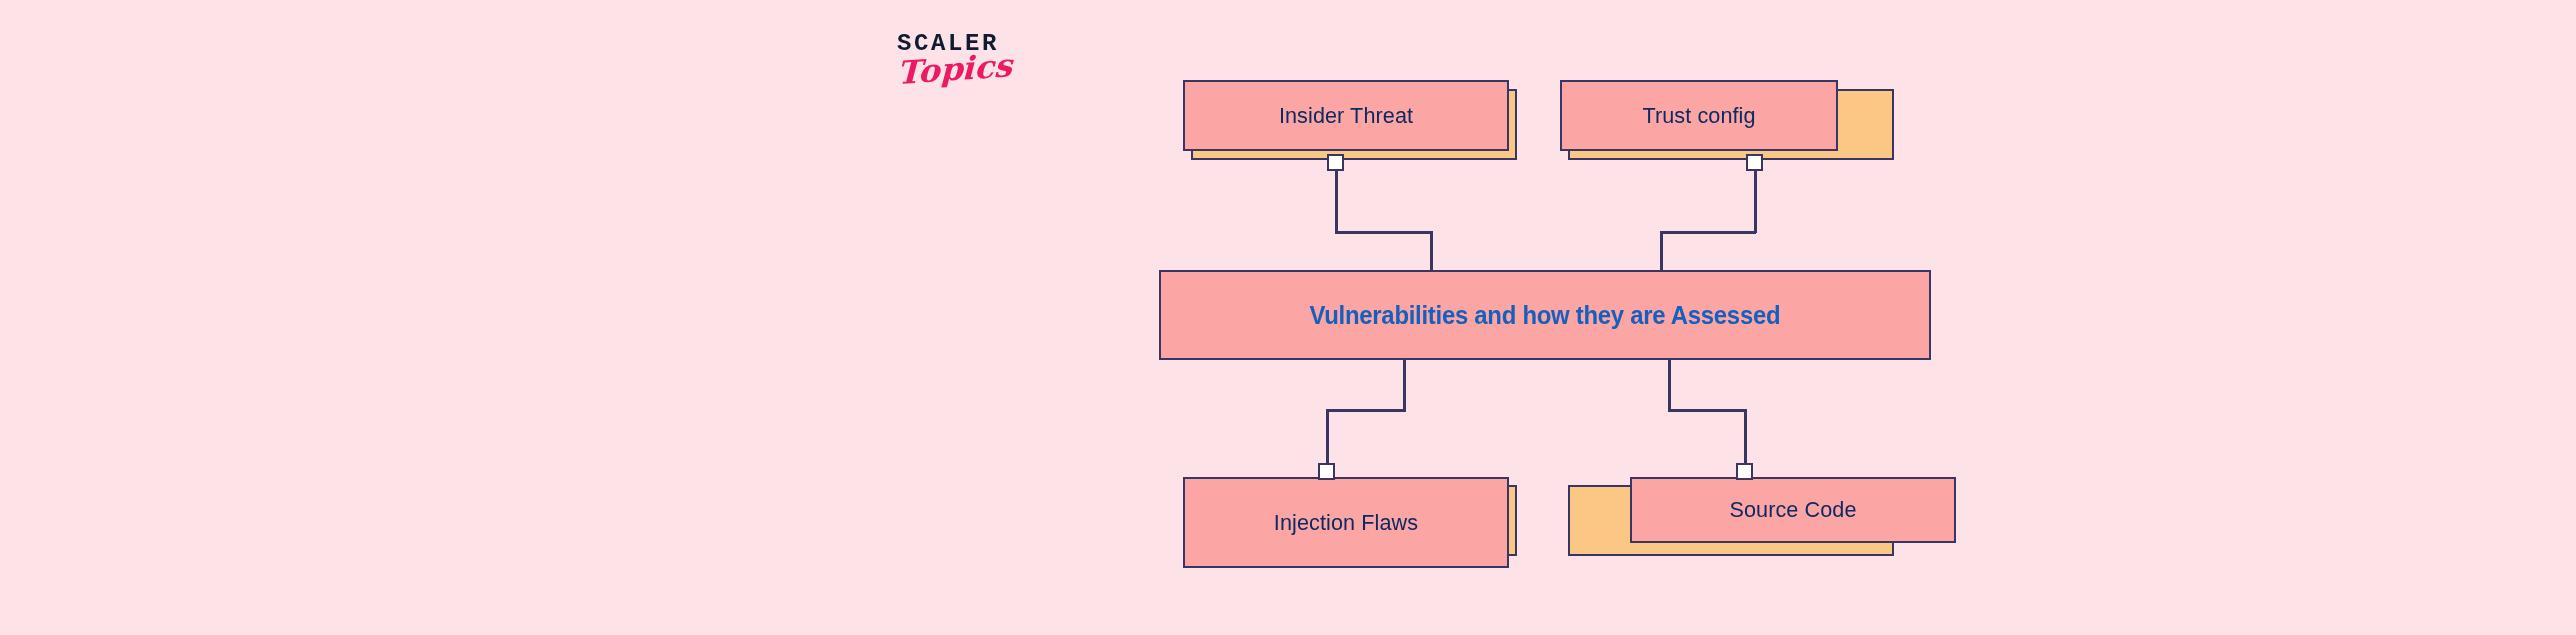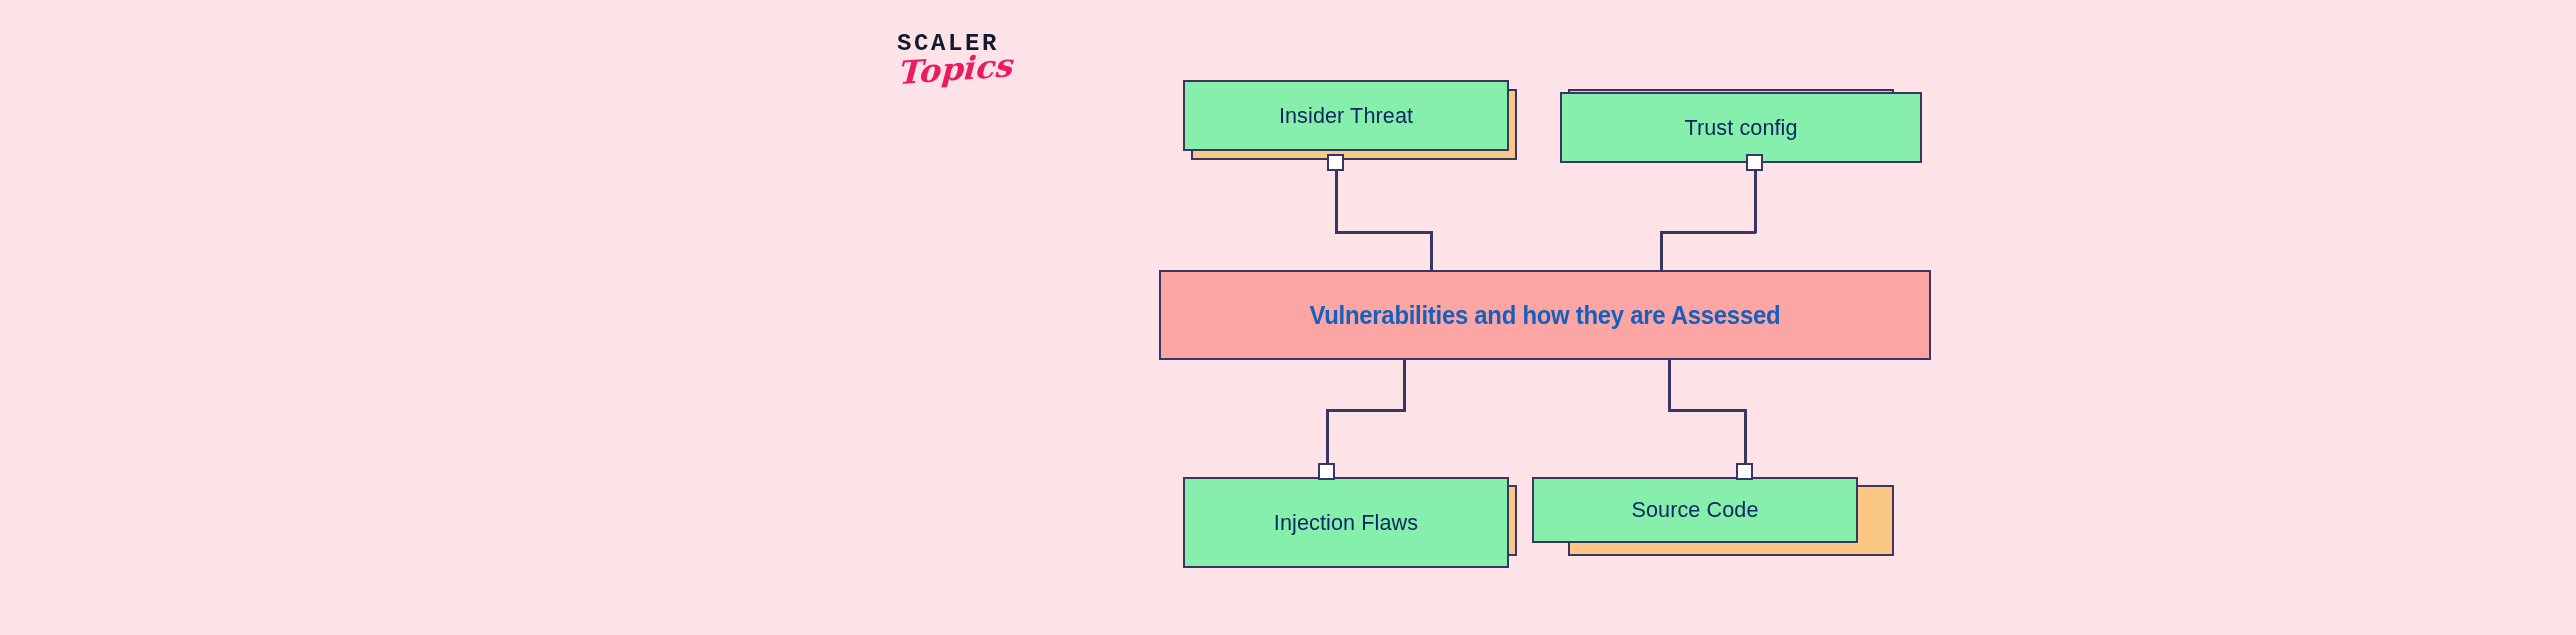--- a/index.html
+++ b/index.html
@@ -51,21 +51,21 @@
     margin-left: 4.1px;
     transform: skewX(-8deg) rotate(-4deg);
     transform-origin: left top;
     white-space: nowrap;
   }
 
   
   .node {
     position: absolute;
     box-sizing: border-box;
-    background: #86efac;
+    background: #fca5a5;
     border: 2.6px solid #3A3663;
     display: flex;
     align-items: center;
     justify-content: center;
   }
   .node-label {
     font-family: "Liberation Sans", sans-serif;
     font-size: 21.6px;
     color: #0C2A60;
     letter-spacing: 0.1px;
@@ -153,35 +153,35 @@
   <div class="conn-h" style="left:1668px; top:409px; width:79px;"></div>
   <div class="conn-v" style="left:1744px; top:409px; height:61px;"></div>
 
   <div class="node-shadow" style="left:1191px; top:89px; width:326px; height:71px;"></div>
   <div class="node" style="left:1183px; top:80px; width:326px; height:71px;">
     <span class="node-label">Insider Threat</span>
   </div>
   <div class="conn-handle" style="left:1327px; top:154px;"></div>
 
   <div class="node-shadow" style="left:1568px; top:89px; width:326px; height:71px;"></div>
-  <div class="node" style="left:1560px; top:80px; width:362px; height:71px;margin-top:12px;">
+  <div class="node" style="left:1560px; top:80px; width:278px; height:71px;">
     <span class="node-label">Trust config</span>
   </div>
   <div class="conn-handle" style="left:1746px; top:154px;"></div>
 
   <div class="node-center" style="left:1159px; top:270px; width:772px; height:90px;">
     <span class="node-center-label">Vulnerabilities and how they are Assessed</span>
   </div>
 
   <div class="node-shadow" style="left:1191px; top:485px; width:326px; height:71px;"></div>
   <div class="node" style="left:1183px; top:477px; width:326px; height:91px;">
     <span class="node-label">Injection Flaws</span>
   </div>
   <div class="conn-handle" style="left:1318px; top:463px;"></div>
 
   <div class="node-shadow" style="left:1568px; top:485px; width:326px; height:71px;"></div>
-  <div class="node" style="left:1532px; top:477px; width:326px; height:66px;">
+  <div class="node" style="left:1630px; top:477px; width:326px; height:66px;">
     <span class="node-label">Source Code</span>
   </div>
   <div class="conn-handle" style="left:1736px; top:463px;"></div>
 
 </div>
 
 
 </body></html>

